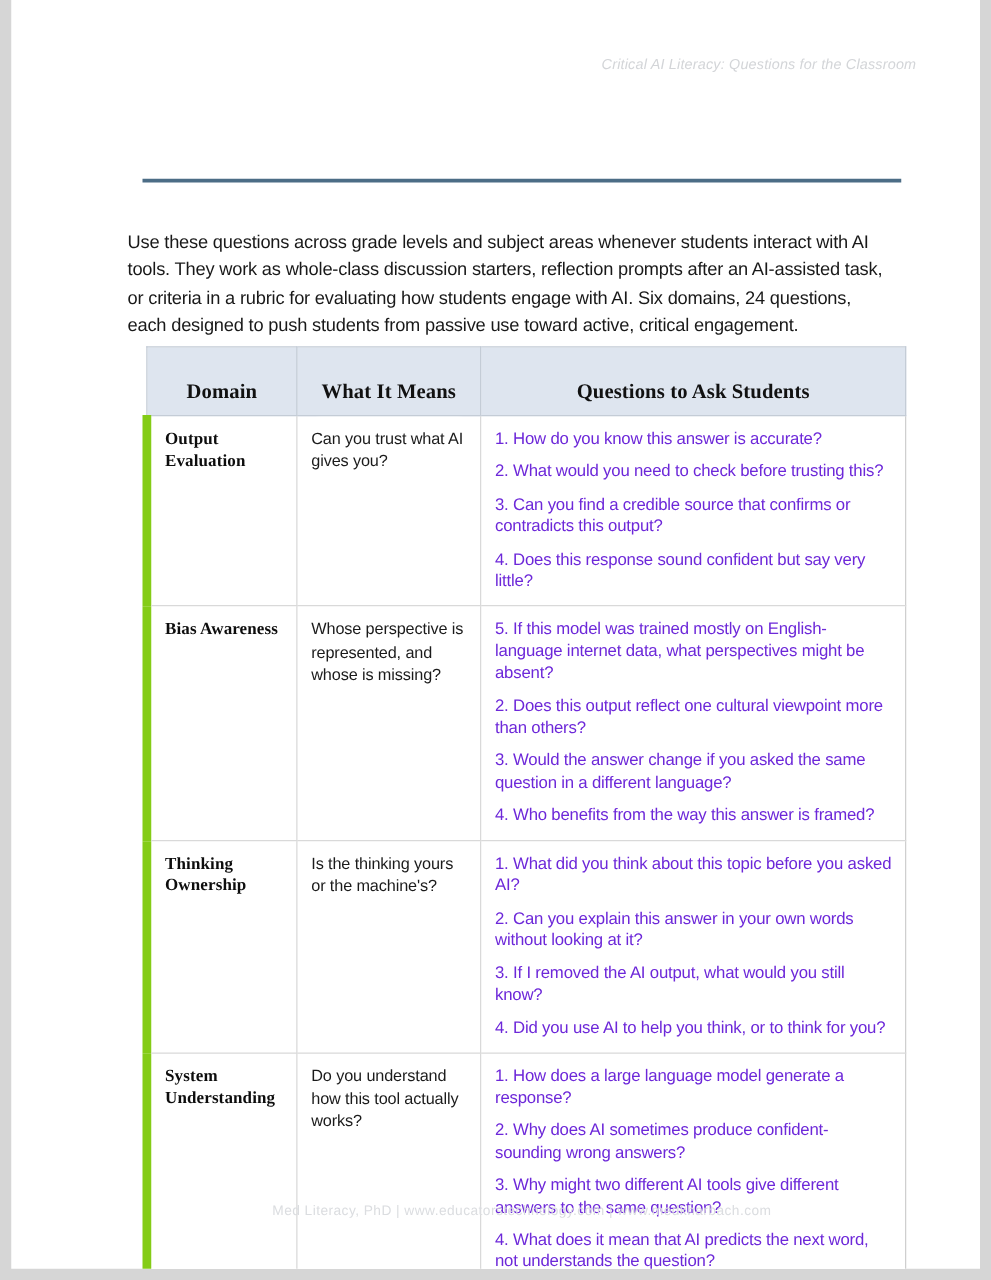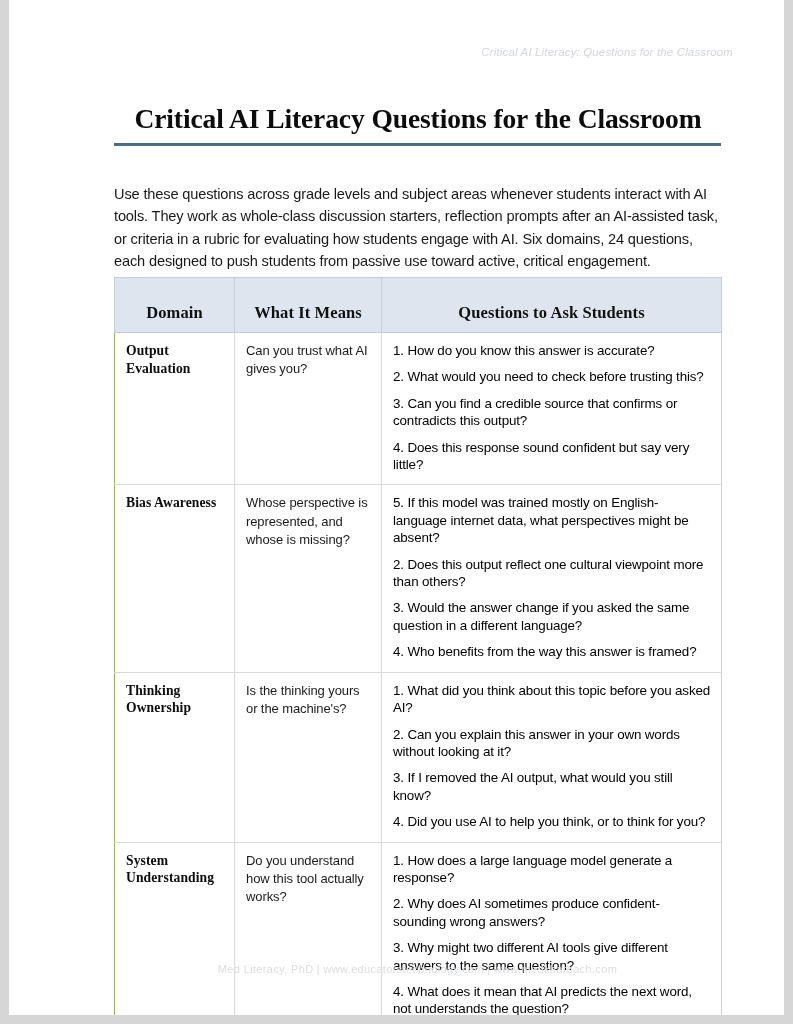--- a/index.html
+++ b/index.html
@@ -71,21 +71,21 @@
     left: 96px;
     top: 143px;
     width: 607px;
     height: 3px;
     background: #4c6d86;
   }
 
   
   .intro {
     position: absolute;
-    left: 96px;
+    left: 84px;
     top: 168px;
     width: 612px;
     font-family: "Liberation Sans", sans-serif;
     font-size: 14.6px;
     line-height: 22.6px;
     color: #191919;
     letter-spacing: -0.15px;
     text-align: left;
   }
 
@@ -114,21 +114,21 @@
     padding: 25px 4px 9px 4px;
     letter-spacing: 0.1px;
   }
 
   .qtable td {
     border: 1px solid #d9d9d9;
     vertical-align: top;
     padding: 9px 10px 11px 11px;
     background: #ffffff;
   }
-  .qtable tr td:first-child { border-left: 1px solid #84cc16; }
+  .qtable tr td:first-child { border-left: 7px solid #84cc16; }
   .qtable tr td:last-child { border-right: 1px solid #cfcfcf; }
 
   .domain-cell {
     font-family: "Liberation Serif", serif;
     font-weight: bold;
     font-size: 13.6px;
     line-height: 17.5px;
     color: #0d0d0d;
     letter-spacing: 0.1px;
   }
@@ -137,21 +137,21 @@
     font-size: 13px;
     line-height: 18.2px;
     color: #1b1b1b;
     letter-spacing: -0.1px;
     border-radius: 19px;
   }
   .questions-cell {
     font-family: "Liberation Sans", sans-serif;
     font-size: 13.4px;
     line-height: 17.4px;
-    color: #000000;
+    color: #6d28d9;
     letter-spacing: -0.15px;
   }
   .questions-cell .q {
     margin: 0 0 9px 0;
   }
   .questions-cell .q:last-child { margin-bottom: 0; }
 
   
   .doc-footer {
     position: absolute;
@@ -167,21 +167,20 @@
   }
 </style>
 </head>
 <body>
 
 <div class="page-frame">
   <div class="sheet">
 
     <div class="running-header">Critical AI Literacy: Questions for the Classroom</div>
 
-    <h1 class="doc-title">Critical AI Literacy Questions for the Classroom</h1>
 
     <div class="title-rule"></div>
 
     <p class="intro">Use these questions across grade levels and subject areas whenever students interact with AI tools. They work as whole-class discussion starters, reflection prompts after an AI-assisted task, or criteria in a rubric for evaluating how students engage with AI. Six domains, 24 questions, each designed to push students from passive use toward active, critical engagement.</p>
 
     <table class="qtable">
       <colgroup>
         <col class="c1">
           <col class="c2">
           <col class="c3">

